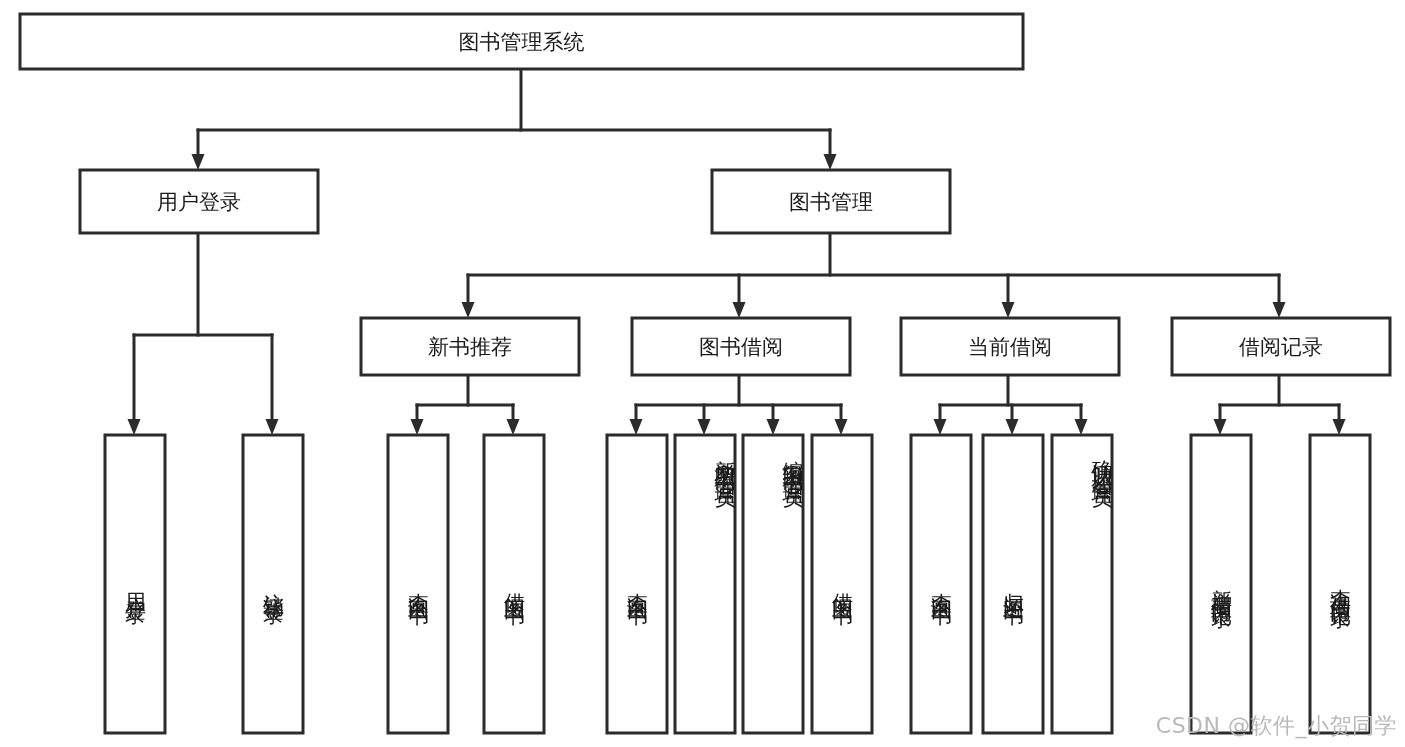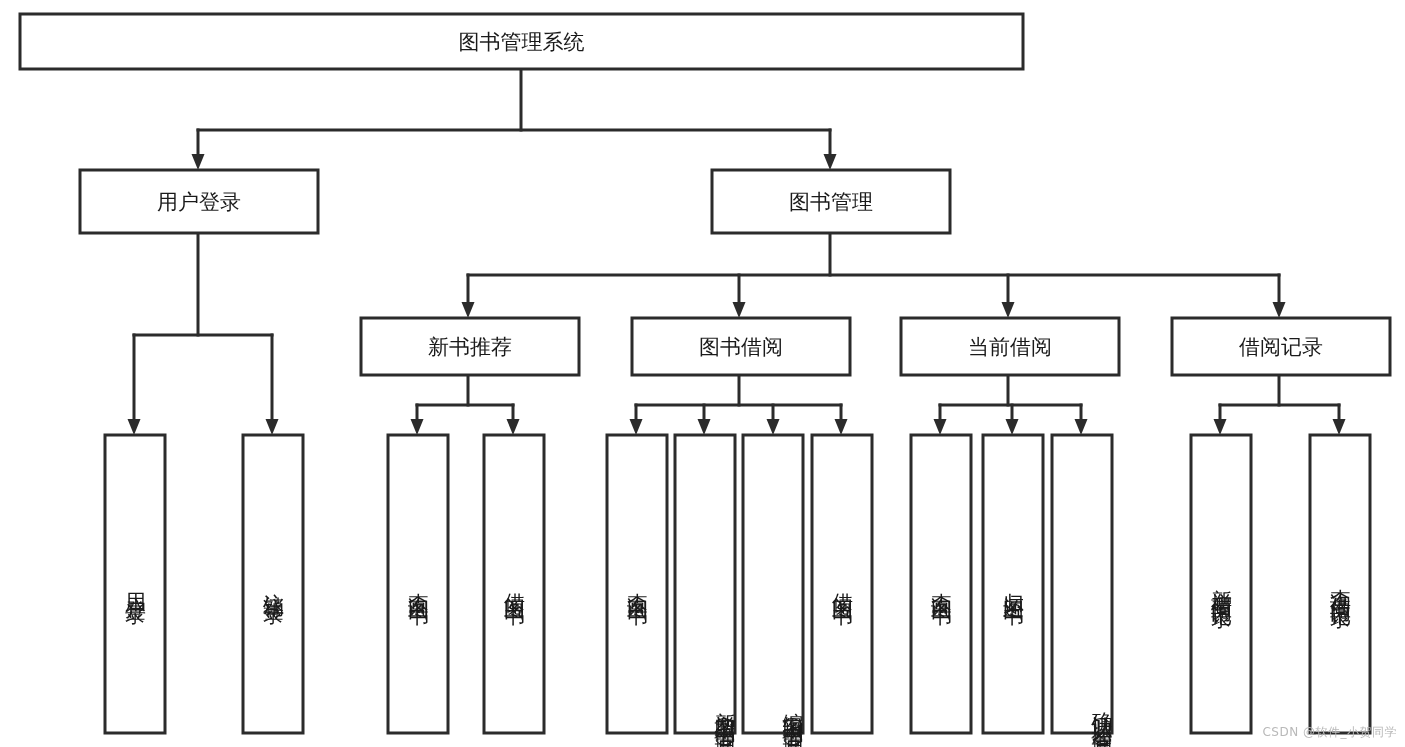--- a/index.html
+++ b/index.html
@@ -9,21 +9,20 @@
   }
   body {
     font-family: "DejaVu Sans", "Liberation Sans", sans-serif;
   }
   #stage {
     position: relative;
     width: 1405px;
     height: 747px;
     background: #ffffff;
     overflow: hidden;
-    text-align: right;
   }
   #diagram-svg {
     position: absolute;
     left: 0;
     top: 0;
     width: 1405px;
     height: 747px;
   }
   .node-box {
     fill: #ffffff;
@@ -63,21 +62,21 @@
   .leaf-label.centered {
     display: flex;
     align-items: center;
     justify-content: center;
   }
   .watermark {
     position: absolute;
     right: 8px;
     bottom: 6px;
     font-family: "DejaVu Sans", "Liberation Sans", sans-serif;
-    font-size: 12px;
+    font-size: 22px;
     color: #b9b9b9;
     white-space: nowrap;
     letter-spacing: 0.5px;
     margin-left: 36px;
   }
 </style>
 </head>
 <body>
 
 <div id="stage">

